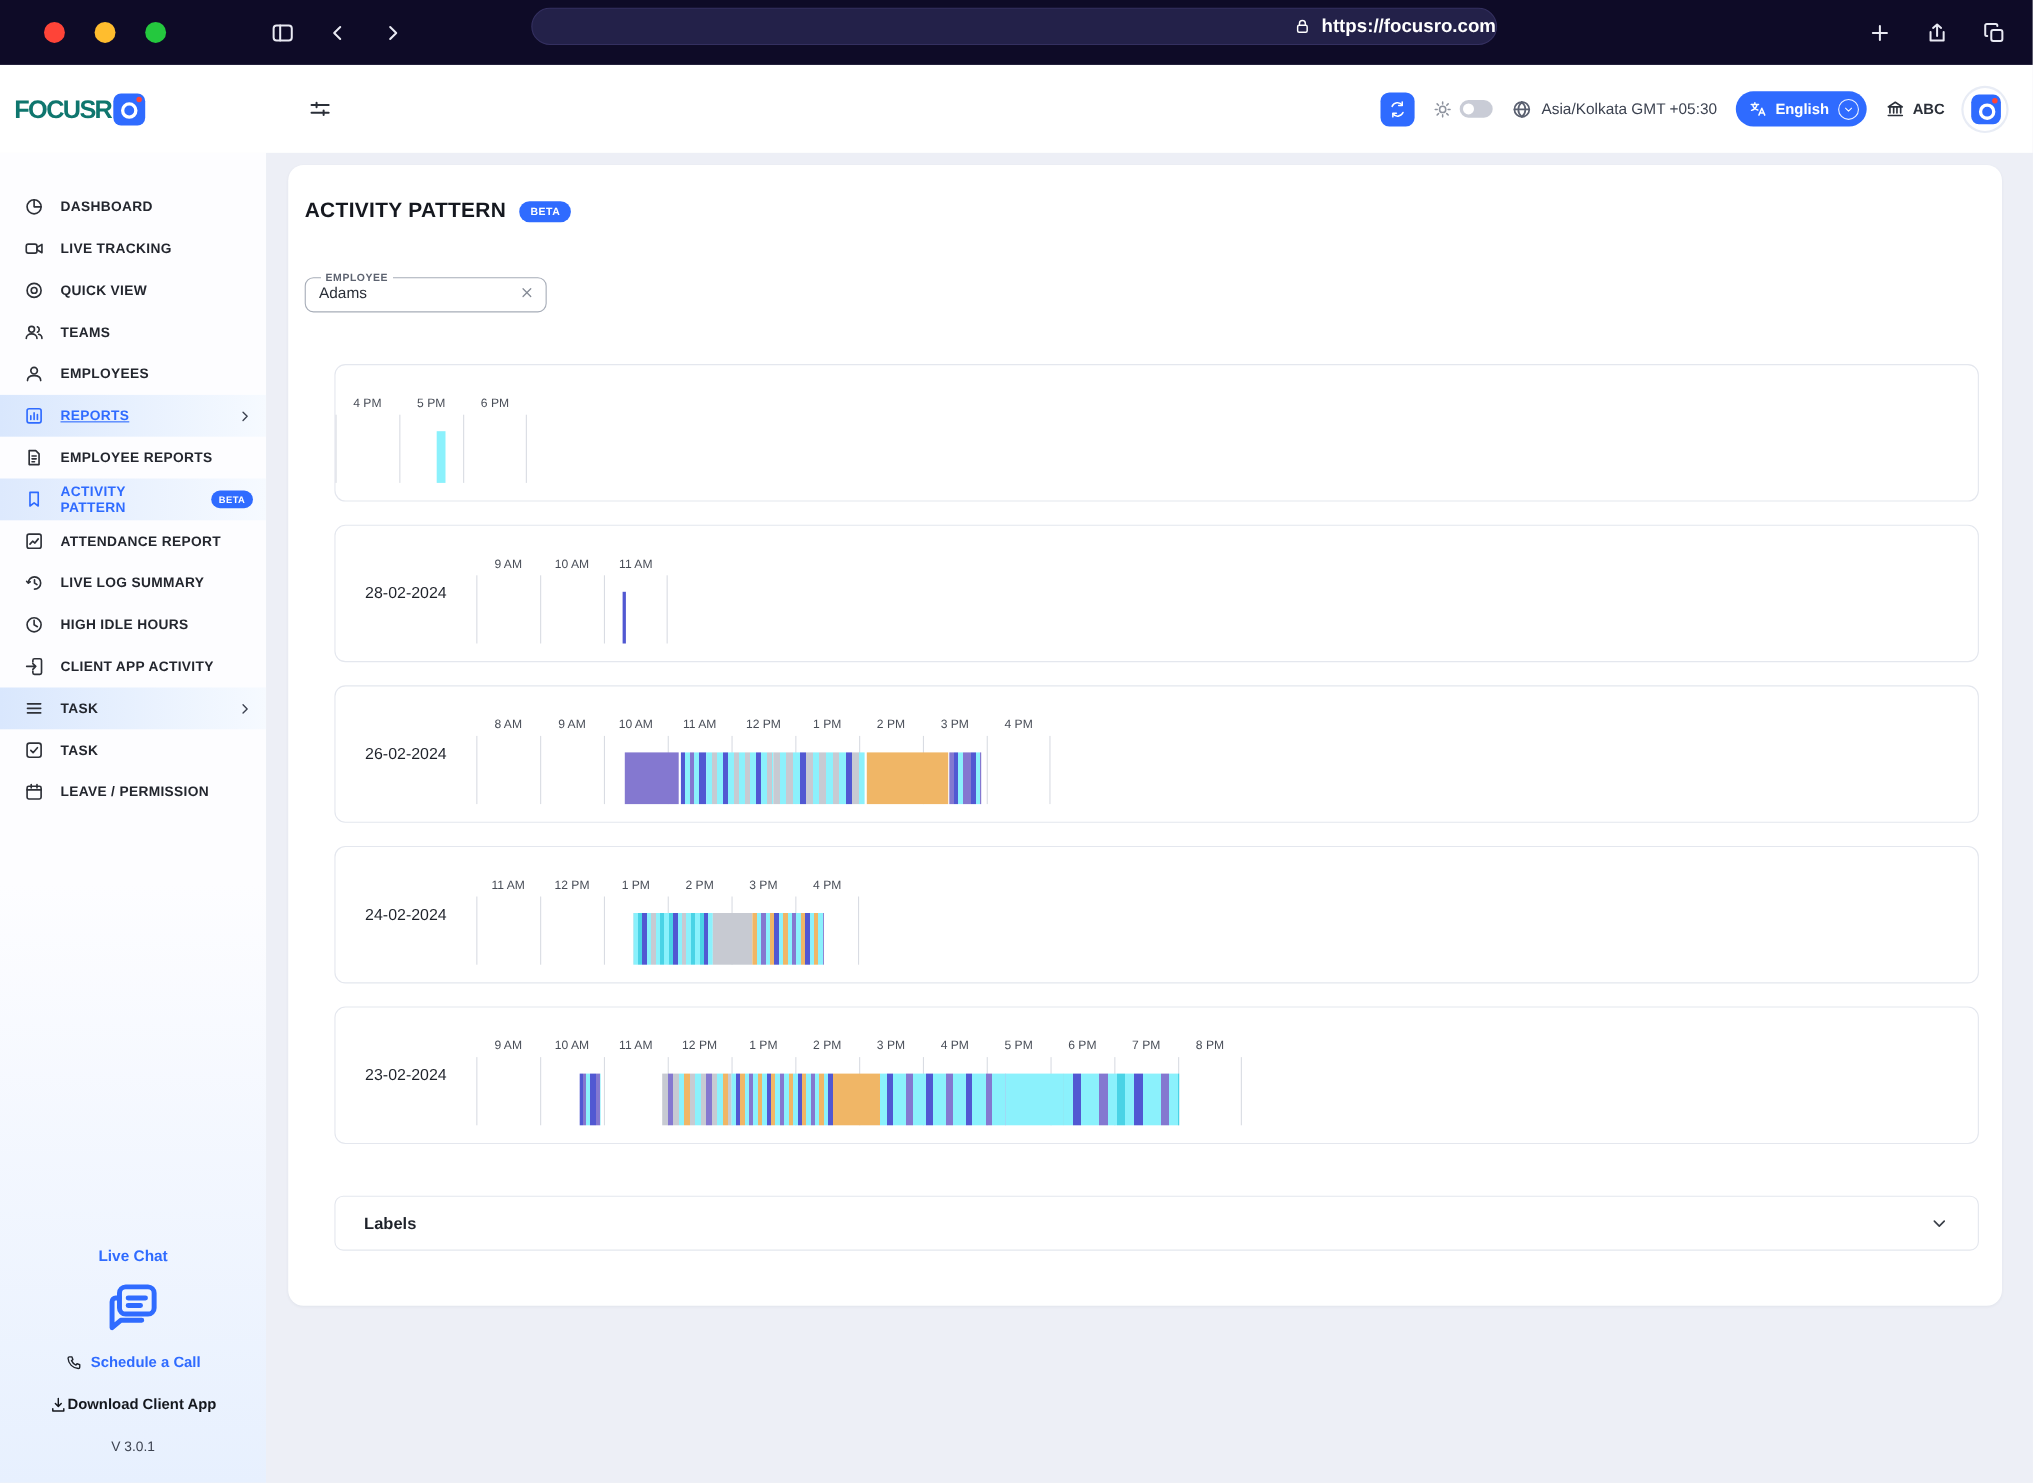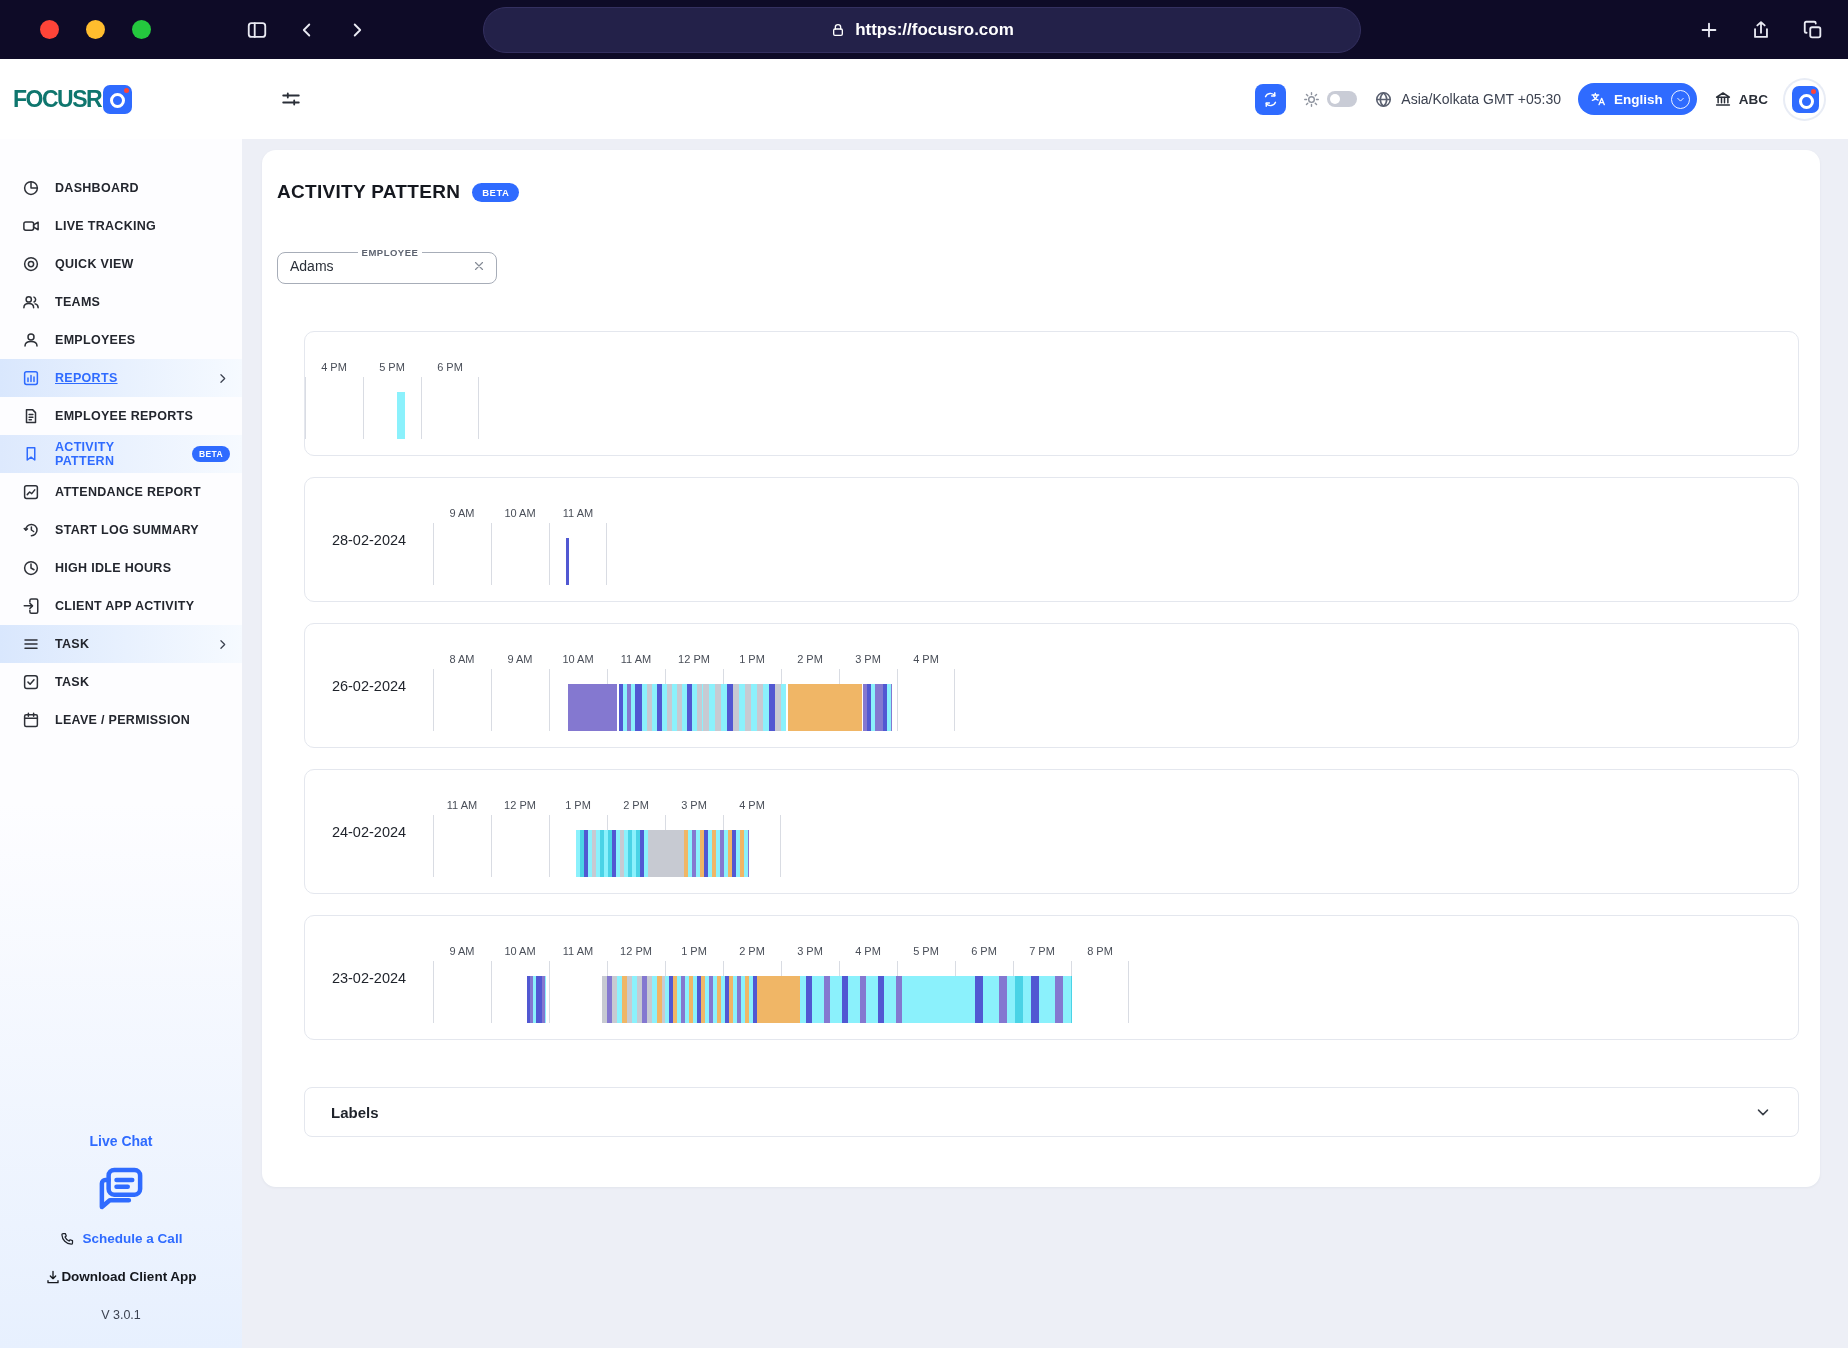--- a/index.html
+++ b/index.html
@@ -7,22 +7,22 @@
   body { font-family:"Liberation Sans", sans-serif; background:#edeff6; overflow:hidden; position:relative; }
 
   
   .browser-bar { height:59px; background:#0e0b27; display:flex; align-items:center; position:relative; }
   .lights { display:flex; gap:27px; margin-left:40px; }
   .light { width:19px; height:19px; border-radius:50%; }
   .light.red { background:#fe4438; } .light.yellow { background:#ffbd2e; } .light.green { background:#24c83e; }
   .b-icons { display:flex; align-items:center; gap:28px; margin-left:95px; color:#e9eaf3; }
   .bic { width:22px; height:22px; display:inline-block; }
   .bic svg, .ic svg, [data-icon] svg { width:100%; height:100%; display:block; }
-  .url-pill { position:absolute; left:483px; top:7px; width:878px; height:46px; background:#232149; border:1px solid #343060;
-              border-radius:26px; display:flex; align-items:center; justify-content:center; gap:9px; color:#fff;
+  .url-pill { position:absolute; left:483px; top:7px; width:878px; height:34px; background:#232149; border:1px solid #343060;
+              border-radius:26px; display:flex; align-items:center; justify-content:flex-end; gap:9px; color:#fff;
               font-size:17px; font-weight:700; }
   .lock { width:16px; height:16px; color:#fff; }
   .b-right { position:absolute; right:24px; top:0; height:59px; display:flex; align-items:center; gap:30px; color:#e9eaf3; }
 
   
   .appbar { height:80px; background:#fff; display:flex; align-items:center; }
   .logo-wrap { width:242px; display:flex; align-items:center; padding-left:13px; flex:none; }
   .logo-text { font-size:23px; font-weight:800; letter-spacing:-1.5px; color:#0f766e; }
   .logo-cam { width:29px; height:29px; border-radius:7px; background:#2f6bff; position:relative; margin-left:2px; flex:none; }
   .logo-cam::after { content:""; position:absolute; left:7px; top:8px; width:9px; height:9px; border:3px solid #fff; border-radius:50%; }
@@ -70,21 +70,21 @@
 
   
   .main { flex:1; background:#edeff6; padding:11px 28px 0 20px; }
   .page-card { background:#fff; border-radius:14px; height:1037px; padding-top:31px; box-shadow:0 1px 3px rgba(20,30,60,.05); }
   .title-row { display:flex; align-items:center; padding-left:15px; gap:12px; }
   .page-title { font-size:19px; font-weight:800; letter-spacing:.3px; color:#15181f; }
   .beta-pill { background:#2f6bff; color:#fff; font-size:9.5px; font-weight:700; padding:4px 10px; border-radius:10px; letter-spacing:.5px; }
 
   .filters { display:flex; align-items:flex-start; margin-top:44px; padding:0 314px 0 15px; }
   .employee-box { width:220px; border:1px solid #a7adb8; border-radius:8px; padding:0 10px 9px 12px; display:flex; align-items:center; }
-  .employee-box legend { font-size:9.5px; font-weight:700; color:#5d6370; letter-spacing:.5px; padding:0 4px; margin-left:2px;text-align:center; }
+  .employee-box legend { font-size:9.5px; font-weight:700; color:#5d6370; letter-spacing:.5px; padding:0 4px; margin-left:2px; }
   .employee-box input { border:none; outline:none; width:150px; font-size:14px; color:#2a2f38; font-family:inherit; background:transparent; }
   .clear-x { margin-left:auto; width:14px; height:14px; color:#858b96; cursor:pointer; }
   .dates { margin-left:auto; display:flex; gap:8px; }
   .date-field { width:148px; margin-top:6px; }
   .date-label { font-size:9.5px; font-weight:700; color:#555b66; letter-spacing:.5px; }
   .date-row { display:flex; align-items:center; border-bottom:1px solid #9aa0ab; padding:9px 0 7px; }
   .date-row input { border:none; outline:none; flex:1; font-size:14px; color:#262b34; font-family:inherit; background:transparent; }
   .cal { width:16px; height:16px; color:#6b7078; cursor:pointer; }
 
   .rows { margin-top:47px; padding:0 21px 0 42px; display:flex; flex-direction:column; gap:21px; }
@@ -317,21 +317,21 @@
           </span>
           <span>ATTENDANCE REPORT</span>
         </div>
         <div class="nav-item">
           <span class="ic">
             <svg viewBox="0 0 24 24" fill="none" stroke="currentColor" stroke-width="2" stroke-linecap="round" stroke-linejoin="round">
               <path d="M5 12a7.5 7.5 0 117.5 7.5"></path>
               <path d="M5 12L3 10M5 12l2.3-1.5M12.5 8v4l3 2"></path>
             </svg>
           </span>
-          <span>START LOG SUMMARY</span>
+          <span>LIVE LOG SUMMARY</span>
         </div>
         <div class="nav-item">
           <span class="ic">
             <svg viewBox="0 0 24 24" fill="none" stroke="currentColor" stroke-width="2" stroke-linecap="round" stroke-linejoin="round">
               <circle cx="12" cy="12" r="8.5"></circle>
               <path d="M12 6.5V12l4 2.3"></path>
             </svg>
           </span>
           <span>HIGH IDLE HOURS</span>
         </div>

